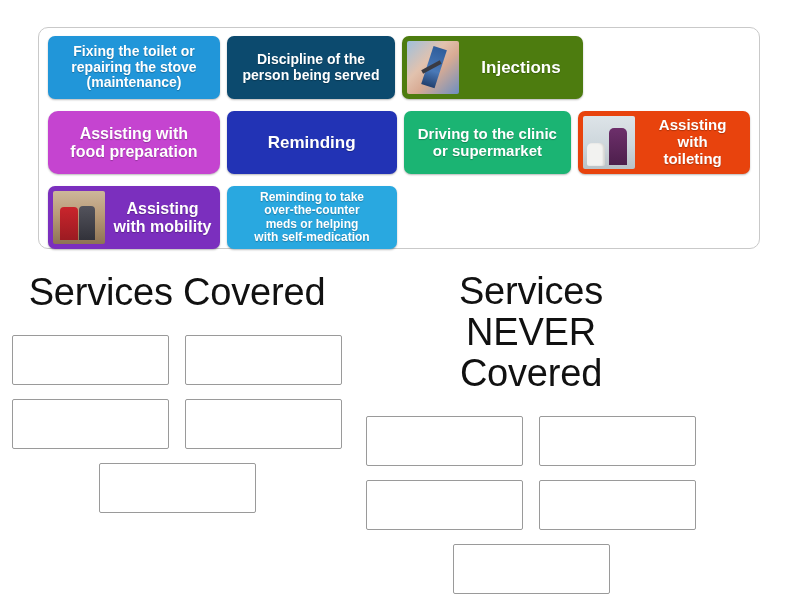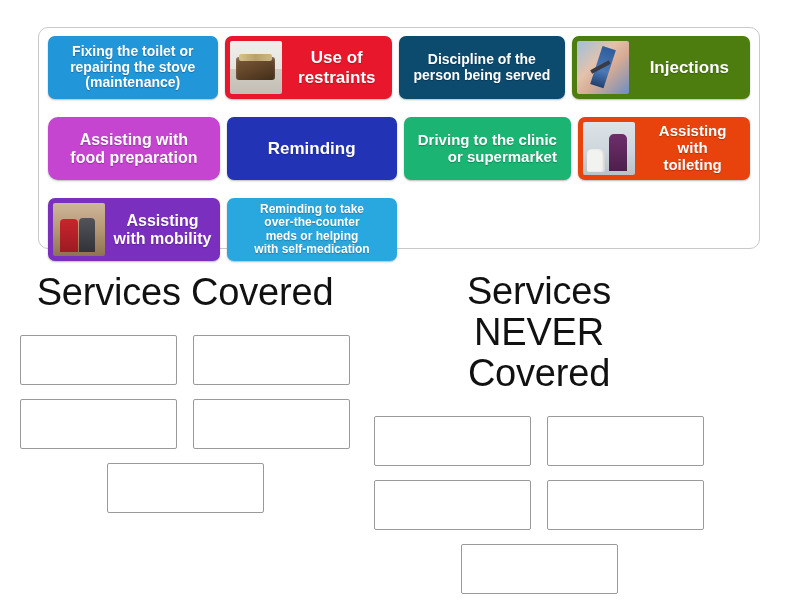--- a/index.html
+++ b/index.html
@@ -30,21 +30,21 @@
     height: 222px;
     border: 1px solid #c9c9c9;
     border-radius: 10px;
     background: #ffffff;
     padding: 8px 9px;
   }
 
   .tile-rows {
     display: flex;
     flex-direction: column;
-    gap: 18px;
+    gap: 12px;
   }
 
   .tile-row {
     display: flex;
     flex-direction: row;
     gap: 7px;
     height: 63px;
   }
 
   .tile {
@@ -179,21 +179,21 @@
     width: 34%;
     height: 44%;
     background: #f2f2f0;
     border-radius: 5px 5px 2px 2px;
     box-shadow: inset -2px 0 2px rgba(0,0,0,0.12);
   }
 
   
   .columns {
     position: absolute;
-    left: 8px;
+    left: 0;
     top: 272px;
     width: 708px;
     display: flex;
     flex-direction: row;
   }
 
   .column {
     width: 400px;
     display: flex;
     flex-direction: column;
@@ -242,25 +242,20 @@
     <div class="tile-rows">
 
       <div class="tile-row">
 
         <div class="tile" id="t0" style="background: rgb(33, 150, 217); width: 172px;">
           <span class="tile-label" style="font-size: 14px;">Fixing the toilet or
 repairing the stove
 (maintenance)</span>
         </div>
 
-        <div class="tile" id="t1" style="background: rgb(232, 23, 43); width: 170px;">
-          <span class="tile-thumb thumb-restraint"></span>
-          <span class="tile-label" style="font-size: 17px;">Use of
-restraints</span>
-        </div>
 
         <div class="tile" id="t2" style="background: #0c4a6e; width: 168px;">
           <span class="tile-label" style="font-size: 14px;">Discipline of the
 person being served</span>
         </div>
 
         <div class="tile" id="t3" style="background: #4d7c0f; width: 181px;">
           <span class="tile-thumb thumb-injection"></span>
           <span class="tile-label" style="font-size: 17px;">Injections</span>
         </div>
@@ -272,21 +267,21 @@
         <div class="tile" id="t4" style="background: rgb(197, 68, 208); width: 172px; border-radius: 10px;">
           <span class="tile-label" style="font-size: 16px;">Assisting with
 food preparation</span>
         </div>
 
         <div class="tile" id="t5" style="background: rgb(34, 51, 181); width: 170px;">
           <span class="tile-label" style="font-size: 17px;">Reminding</span>
         </div>
 
         <div class="tile" id="t6" style="background: rgb(27, 180, 115); width: 168px;">
-          <span class="tile-label" style="font-size: 15px; text-align: right;">Driving to the clinic
+          <span class="tile-label" style="font-size: 15px;">Driving to the clinic
 or supermarket</span>
         </div>
 
         <div class="tile" id="t7" style="background: rgb(232, 67, 13); width: 172px;">
           <span class="tile-thumb thumb-toileting"></span>
           <span class="tile-label" style="font-size: 15px;">Assisting
 with
 toileting</span>
         </div>
 

